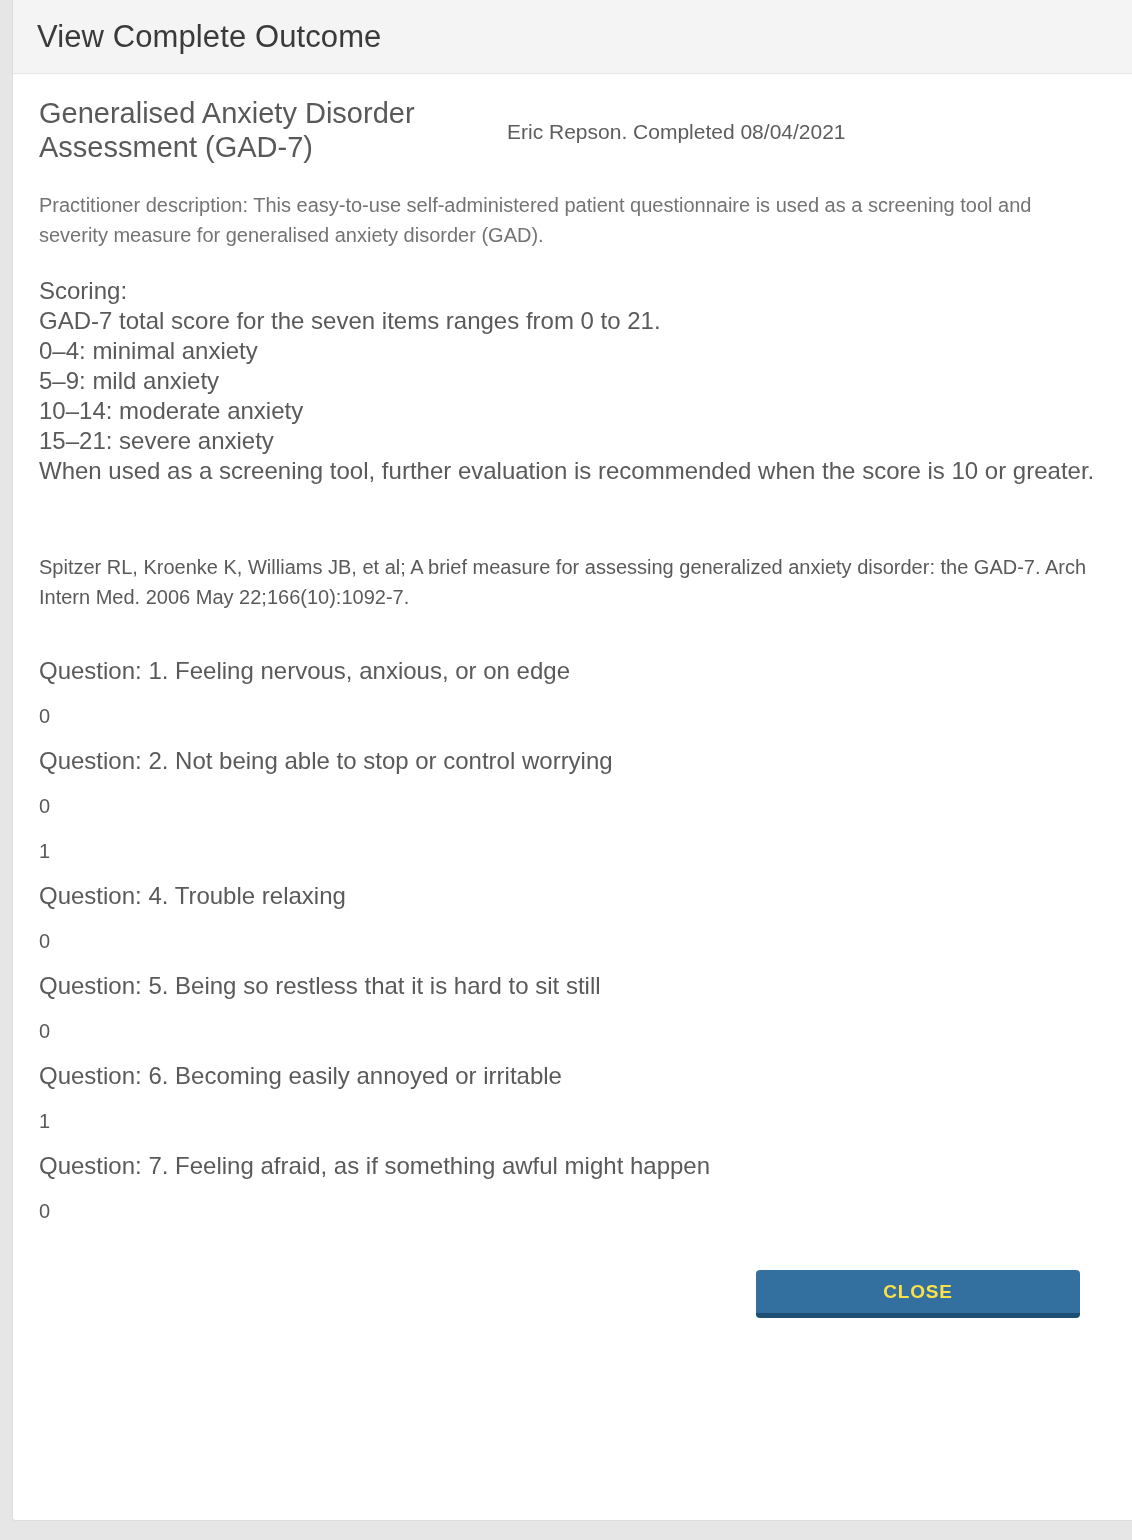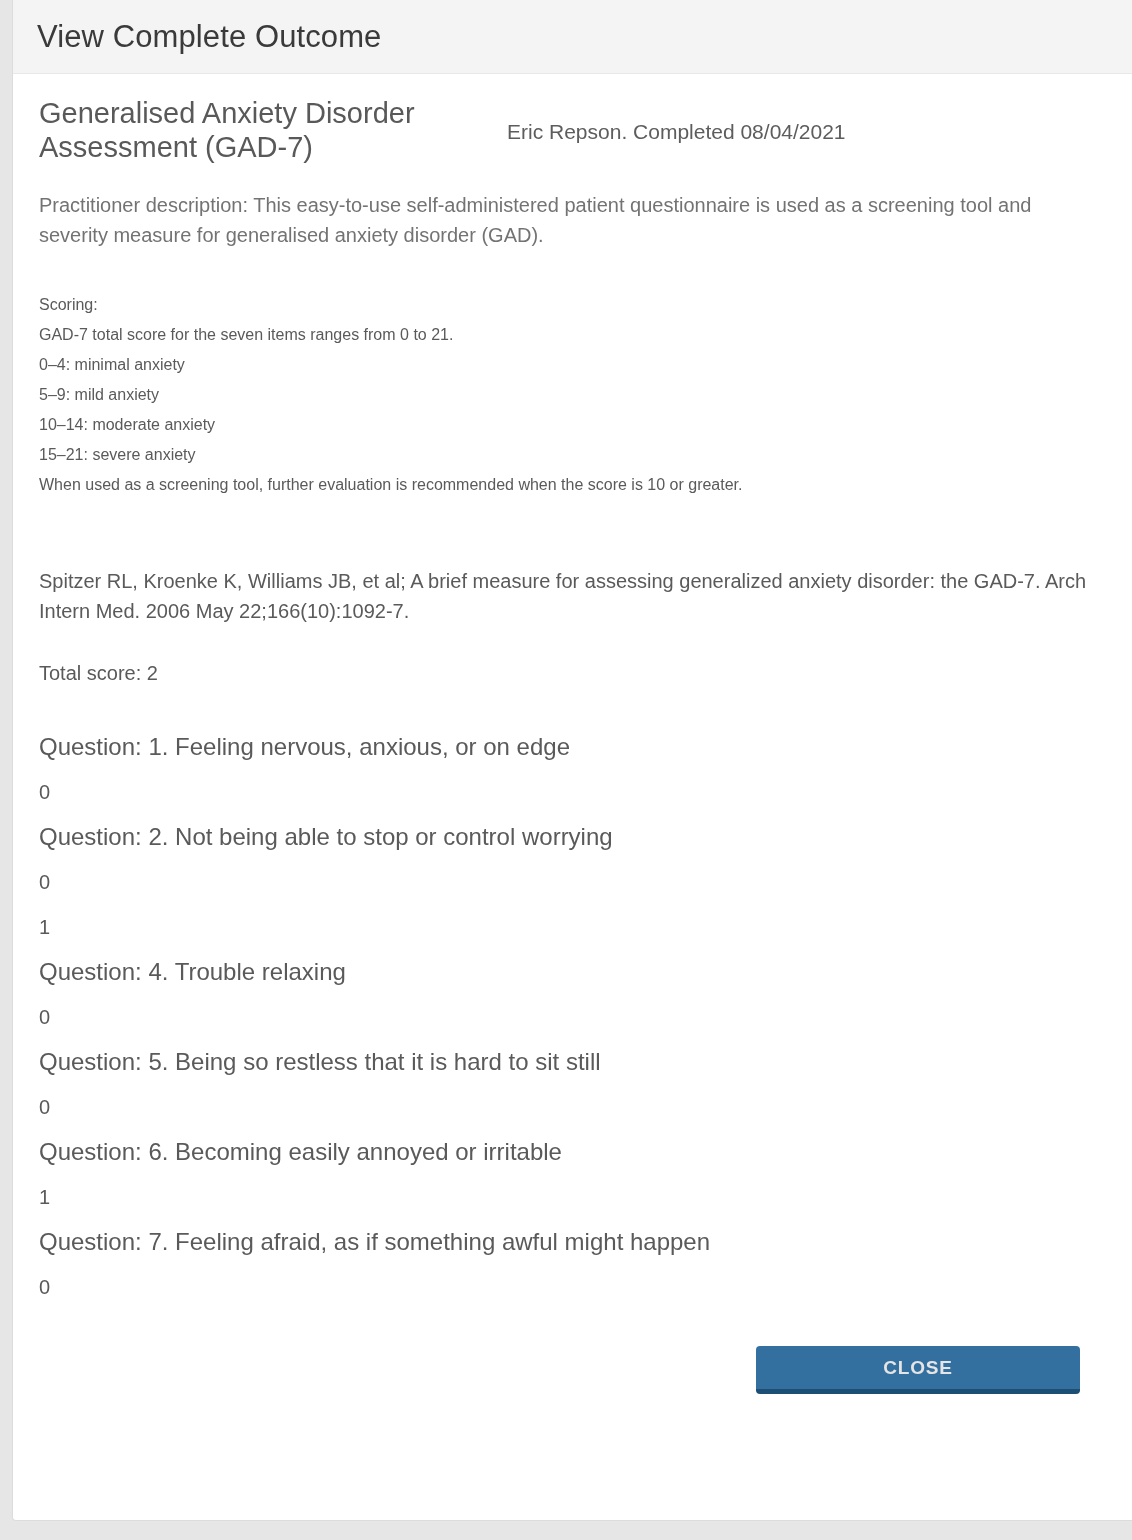--- a/index.html
+++ b/index.html
@@ -77,22 +77,22 @@
 
   .desc-block {
     margin-top: 26px;
     font-size: 20px;
     line-height: 30px;
     color: #737373;
     max-width: 1065px;
   }
 
   .scoring-block {
-    margin-top: 40px;
-    font-size: 16px;
+    margin-top: 26px;
+    font-size: 24px;
     line-height: 30px;
     color: #5a5a5a;
   }
   .scoring-line { white-space: pre-wrap; }
 
   .citation-block {
     margin-top: 66px;
     font-size: 20px;
     line-height: 30px;
     color: #5a5a5a;
@@ -129,21 +129,21 @@
     display: flex;
     justify-content: flex-end;
   }
   .close-button {
     width: 324px;
     height: 48px;
     background: #336f9f;
     border: none;
     border-bottom: 5px solid #1d4f75;
     border-radius: 4px;
-    color: #e5e5e5;
+    color: #fde047;
     font-family: "Liberation Sans", sans-serif;
     font-size: 19px;
     font-weight: bold;
     letter-spacing: 0.8px;
     cursor: pointer;
     padding: 0;
     line-height: 43px;
   }
 </style>
 </head>
@@ -169,21 +169,20 @@
 GAD-7 total score for the seven items ranges from 0 to 21.
 0–4: minimal anxiety
 5–9: mild anxiety
 10–14: moderate anxiety
 15–21: severe anxiety
 When used as a screening tool, further evaluation is recommended when the score is 10 or greater.</div>
     </div>
 
     <div class="citation-block">Spitzer RL, Kroenke K, Williams JB, et al; A brief measure for assessing generalized anxiety disorder: the GAD-7. Arch Intern Med. 2006 May 22;166(10):1092-7.</div>
 
-    <div class="total-score">Total score: 2</div>
 
     <div class="questions">
         <div class="q-item">
           <div class="q-text">Question: 1. Feeling nervous, anxious, or on edge</div>
           <div class="q-answer">0</div>
         </div>
         <div class="q-item">
           <div class="q-text">Question: 2. Not being able to stop or control worrying</div>
           <div class="q-answer">0</div>
         </div>

